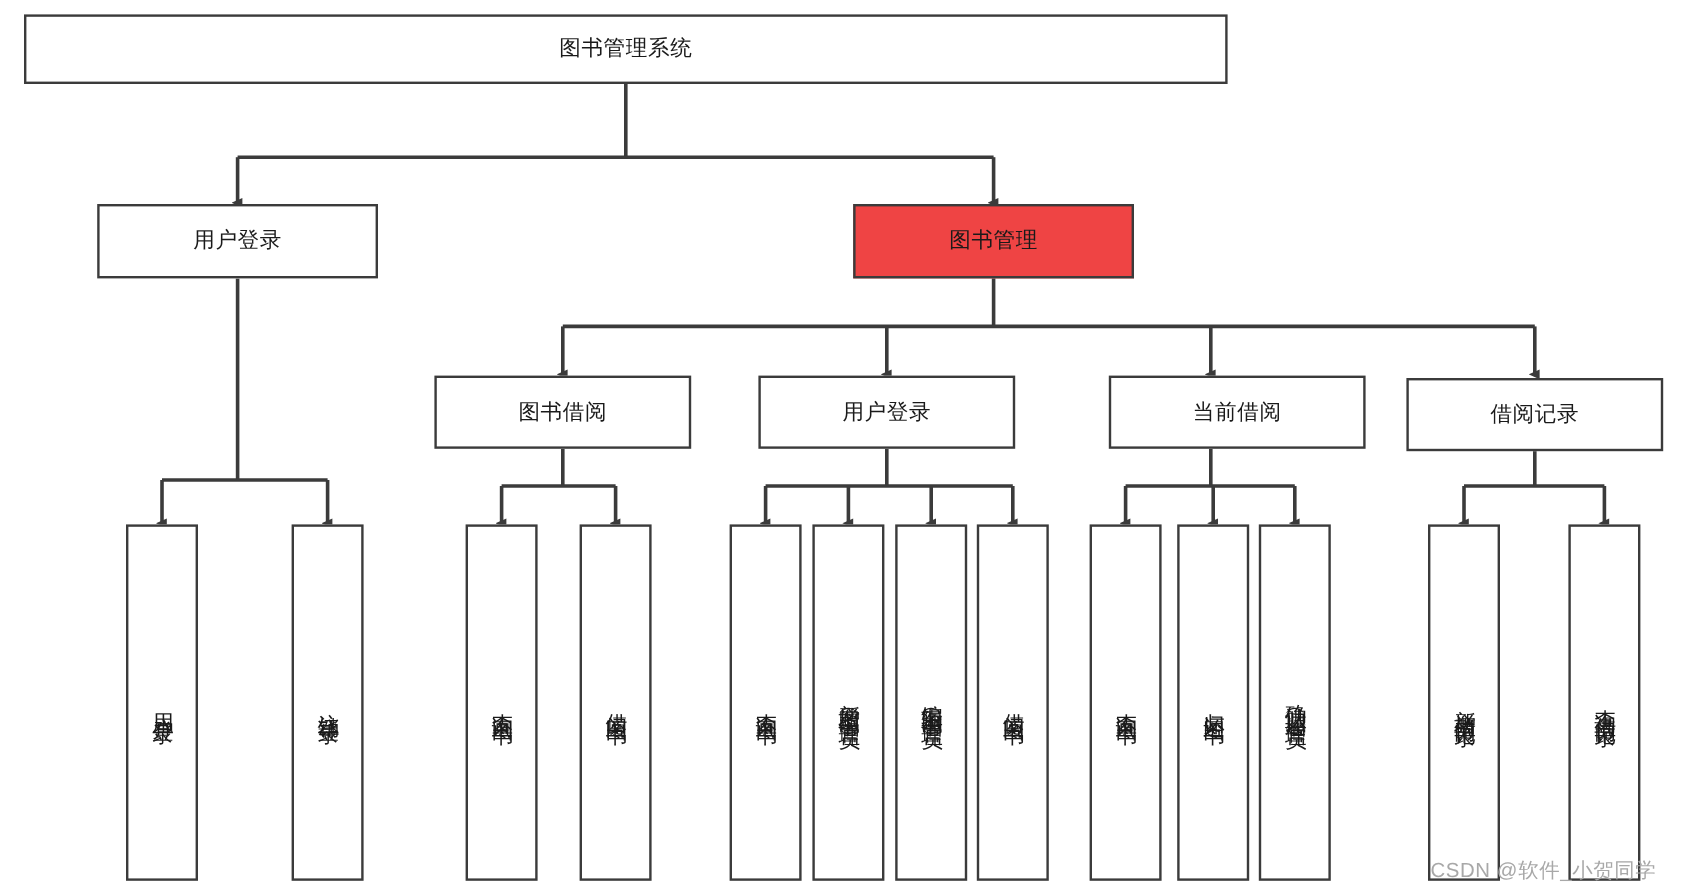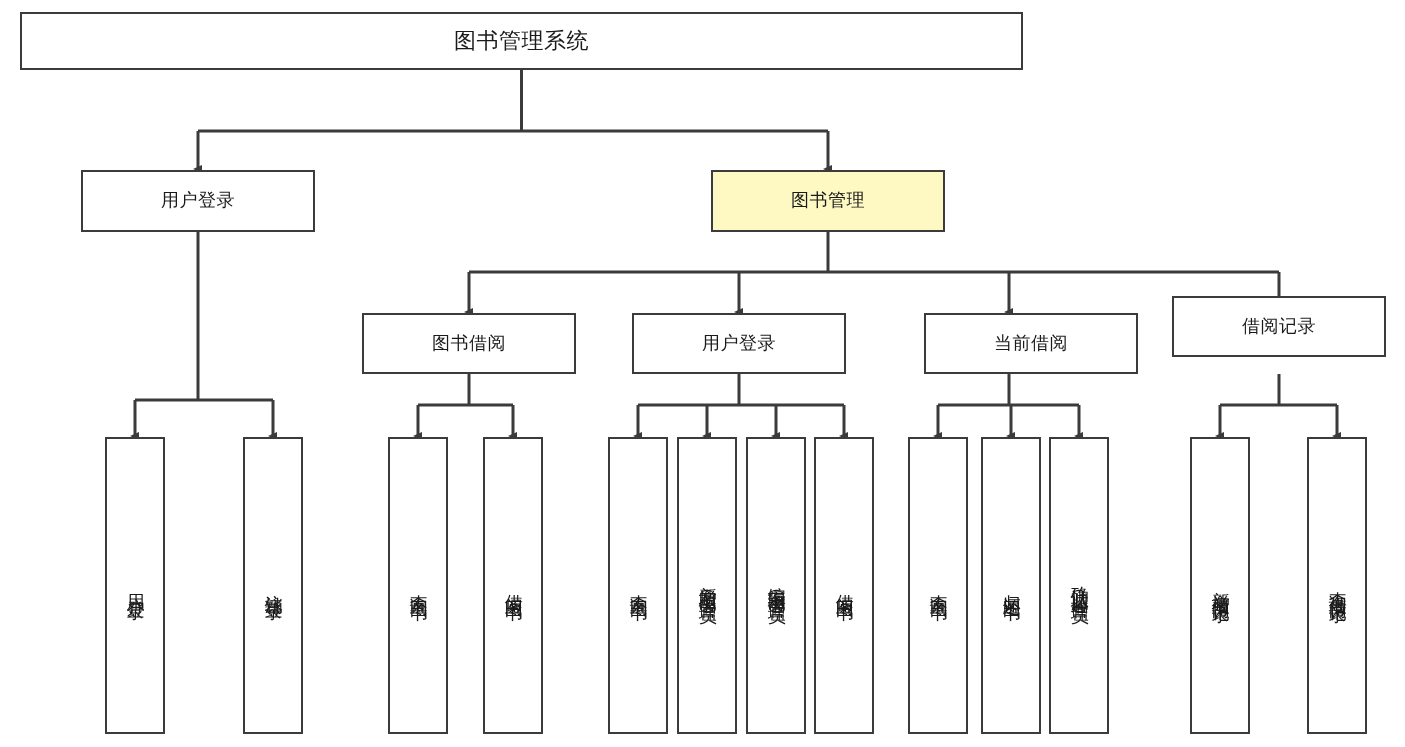--- a/index.html
+++ b/index.html
@@ -41,21 +41,21 @@
     letter-spacing: 0.5px;
     white-space: pre;
     text-align: center;
   }
   .node.vertical .node-label {
     writing-mode: vertical-rl;
     text-orientation: upright;
     letter-spacing: 3px;
     line-height: 1.2;
   }
-  .node.root .node-label { font-size: 22px; text-align: right; }
+  .node.root .node-label { font-size: 18px; text-align: right; }
   .watermark {
     position: absolute;
     color: #a8a8a8;
     font-size: 17px;
     white-space: nowrap;
     letter-spacing: 0.5px;
     pointer-events: none;
   }
 </style>
 </head>
@@ -104,33 +104,33 @@
         <line x1="1337" y1="405" x2="1337" y2="436" stroke="#3b3b3b" stroke-width="3" marker-end="url(#arrowhead)"></line>
       </g>
   </svg>
   <div id="nodes">
       <div class="node root" style="left: 20px; top: 12px; width: 1003px; height: 58px; border-color: rgb(59, 59, 59); background: rgb(255, 255, 255);">
         <span class="node-label" style="color: rgb(26, 26, 26);">图书管理系统</span>
       </div>
       <div class="node" style="left: 81px; top: 170px; width: 234px; height: 62px; border-color: rgb(59, 59, 59); background: rgb(255, 255, 255);">
         <span class="node-label" style="color: rgb(26, 26, 26);">用户登录</span>
       </div>
-      <div class="node" style="left: 711px; top: 170px; width: 234px; height: 62px; border-color: rgb(59, 59, 59); background: #fef9c3;">
+      <div class="node" style="left: 711px; top: 170px; width: 234px; height: 62px; border-color: rgb(59, 59, 59); background: #ef4444;">
         <span class="node-label" style="color: rgb(26, 26, 26);">图书管理</span>
       </div>
       <div class="node" style="left: 362px; top: 313px; width: 214px; height: 61px; border-color: rgb(59, 59, 59); background: rgb(255, 255, 255);">
         <span class="node-label" style="color: rgb(26, 26, 26);">图书借阅</span>
       </div>
       <div class="node" style="left: 632px; top: 313px; width: 214px; height: 61px; border-color: rgb(59, 59, 59); background: rgb(255, 255, 255);">
         <span class="node-label" style="color: rgb(26, 26, 26);">用户登录</span>
       </div>
       <div class="node" style="left: 924px; top: 313px; width: 214px; height: 61px; border-color: rgb(59, 59, 59); background: rgb(255, 255, 255);">
         <span class="node-label" style="color: rgb(26, 26, 26);">当前借阅</span>
       </div>
-      <div class="node" style="left: 1172px; top: 296px; width: 214px; height: 61px; border-color: rgb(59, 59, 59); background: rgb(255, 255, 255);">
+      <div class="node" style="left: 1172px; top: 315px; width: 214px; height: 61px; border-color: rgb(59, 59, 59); background: rgb(255, 255, 255);">
         <span class="node-label" style="color: rgb(26, 26, 26);">借阅记录</span>
       </div>
       <div class="node vertical" style="left: 105px; top: 437px; width: 60px; height: 297px; border-color: rgb(59, 59, 59); background: rgb(255, 255, 255);">
         <span class="node-label" style="color: rgb(26, 26, 26);">用户登录</span>
       </div>
       <div class="node vertical" style="left: 243px; top: 437px; width: 60px; height: 297px; border-color: rgb(59, 59, 59); background: rgb(255, 255, 255);">
         <span class="node-label" style="color: rgb(26, 26, 26);">注销登录</span>
       </div>
       <div class="node vertical" style="left: 388px; top: 437px; width: 60px; height: 297px; border-color: rgb(59, 59, 59); background: rgb(255, 255, 255);">
         <span class="node-label" style="color: rgb(26, 26, 26);">查询图书</span>
@@ -159,13 +159,14 @@
       <div class="node vertical" style="left: 1049px; top: 437px; width: 60px; height: 297px; border-color: rgb(59, 59, 59); background: rgb(255, 255, 255);">
         <span class="node-label" style="color: rgb(26, 26, 26);">确认归还（管理员）</span>
       </div>
       <div class="node vertical" style="left: 1190px; top: 437px; width: 60px; height: 297px; border-color: rgb(59, 59, 59); background: rgb(255, 255, 255);">
         <span class="node-label" style="color: rgb(26, 26, 26);">新增借阅记录</span>
       </div>
       <div class="node vertical" style="left: 1307px; top: 437px; width: 60px; height: 297px; border-color: rgb(59, 59, 59); background: rgb(255, 255, 255);">
         <span class="node-label" style="color: rgb(26, 26, 26);">查询借阅记录</span>
       </div>
     </div>
+  <div class="watermark" style="left: 1192px; top: 714px; color: rgb(168, 168, 168);">CSDN @软件_小贺同学</div>
 </div>
 
 </body></html>

